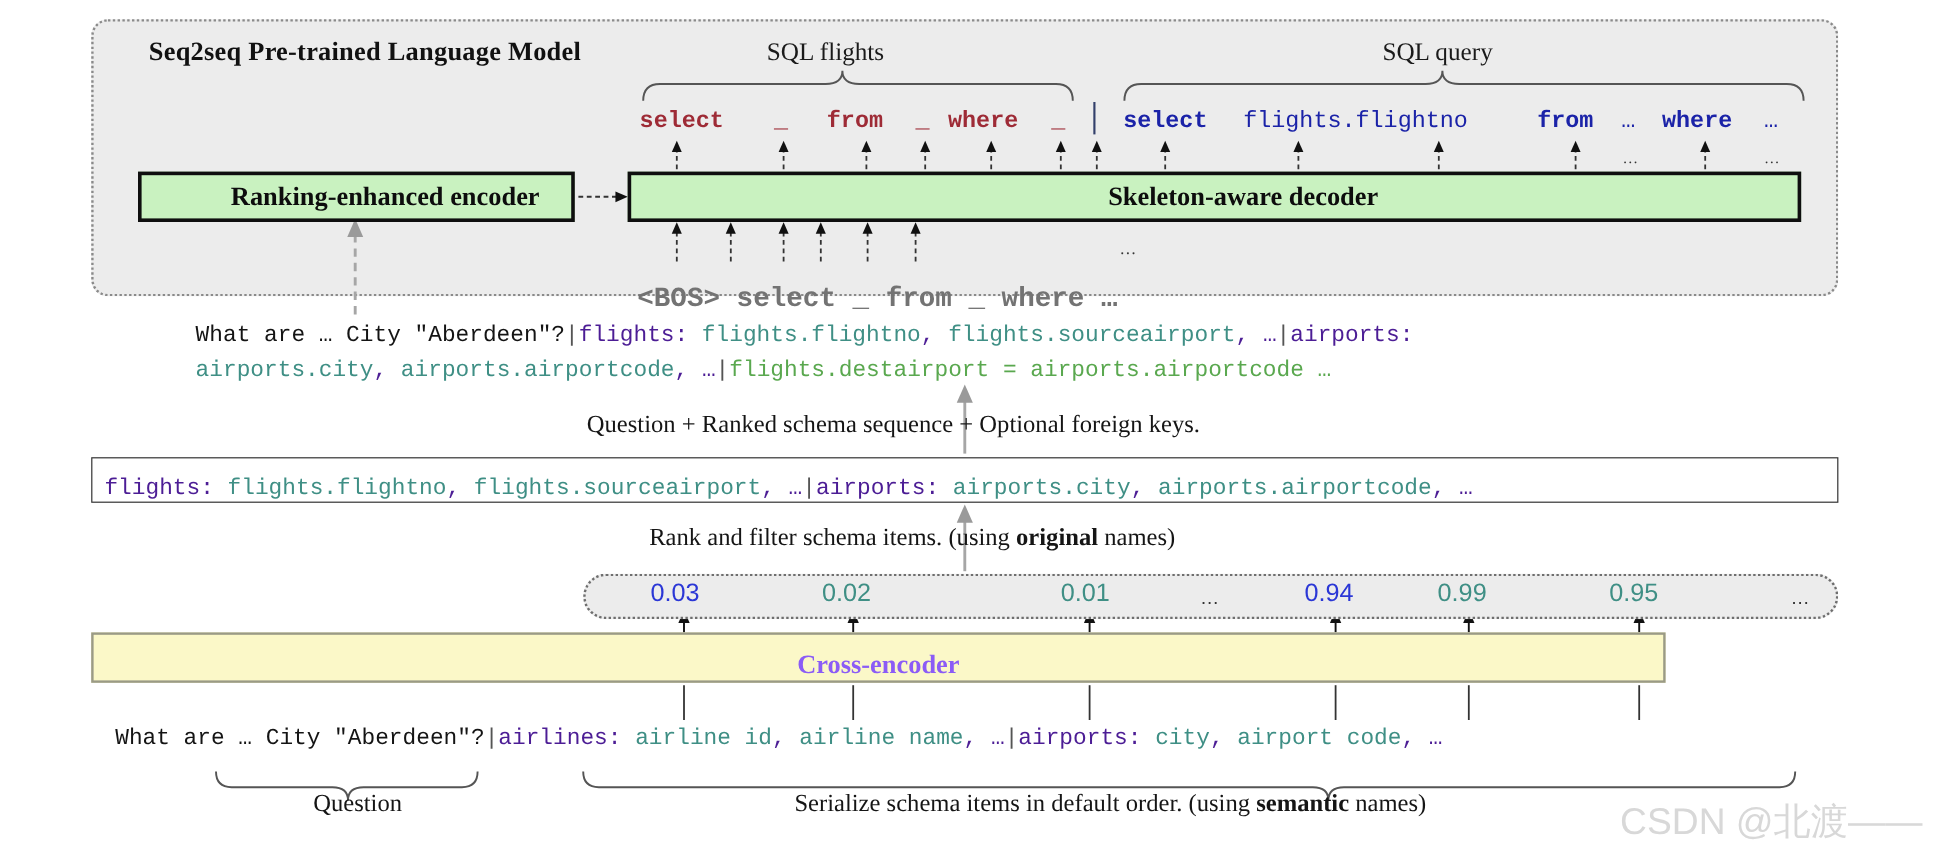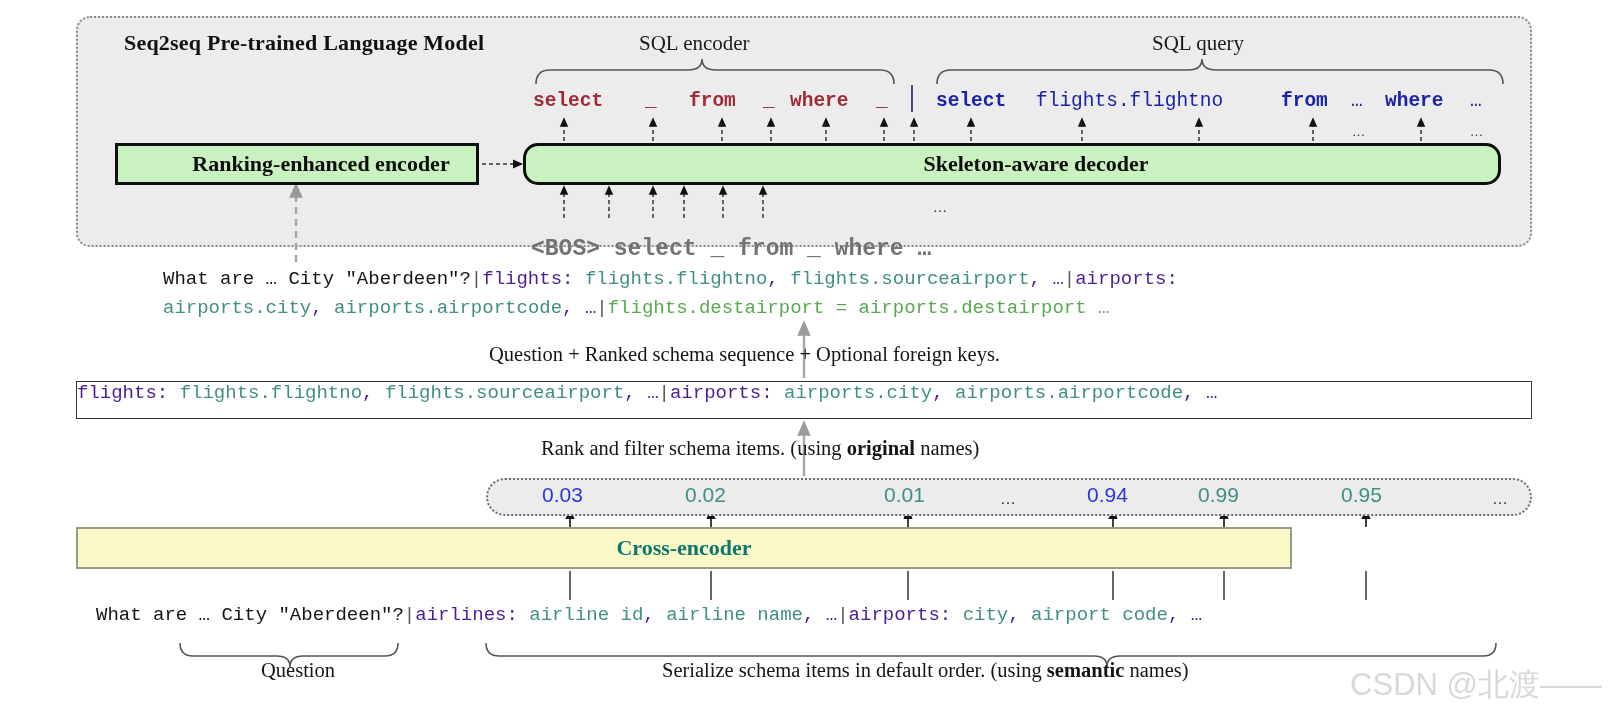--- a/index.html
+++ b/index.html
@@ -36,39 +36,39 @@
   .tok-blue{color:#1b23a8;}
   .tok-blue-b{color:#1b23a8;font-weight:bold;}
 
   
   .gbox{
     background:#c9f2c0;border:3px solid #0f0f0f;box-sizing:border-box;
     display:flex;align-items:center;justify-content:center;
     font-weight:bold;color:#0d0d0d;padding-left:48px;
   }
   #encoder-box{left:115px;top:143px;width:364px;height:42px;font-size:22px;}
-  #decoder-box{left:523px;top:143px;width:978px;height:42px;font-size:22px;border-radius:15px;}
+  #decoder-box{left:523px;top:143px;width:978px;height:42px;font-size:22px;}
 
   #white-box{
     left:76px;top:381px;width:1456px;height:38px;
     background:#fff;border:1.6px solid #333;box-sizing:border-box;
-    display:flex;align-items:flex-start;overflow:hidden;
+    display:flex;align-items:flex-end;padding-left:10px;overflow:hidden;
   }
 
   #scores-box{
     left:486px;top:478px;width:1046px;height:38px;
     background:#ececec;border:2px dotted #6e6e6e;border-radius:19px;
     box-sizing:border-box;
   }
 
   #cross-encoder-box{
-    left:76px;top:527px;width:1216px;height:42px;
+    left:76px;top:527px;width:1312px;height:42px;
     background:#fbf8c8;border:2px solid #9a9a86;box-sizing:border-box;
-    display:flex;align-items:center;justify-content:center;
-    font-weight:bold;font-size:22px;color:#0f766e;
+    display:flex;align-items:flex-end;justify-content:center;
+    font-weight:bold;font-size:22px;color:#8b5cf6;
   }
 
   
   .seq{font-family:"Liberation Mono",monospace;font-size:19px;white-space:nowrap;}
   .c-q{color:#141414;}
   .c-tbl{color:#4c1d95;}
   .c-col{color:#3f8f85;}
   .c-fk{color:#5aa84f;}
   .c-sep{color:#555;}
 
@@ -90,21 +90,21 @@
 
   svg.ov{position:absolute;left:0;top:0;width:1614px;height:720px;
          pointer-events:none;overflow:visible;}
 </style>
 </head>
 <body>
 
 <div class="abs" id="plm-panel"></div>
 <div class="abs serif" id="plm-title">Seq2seq Pre-trained Language Model</div>
 
-<div class="abs brace-label serif" id="sql-skeleton-label">SQL encoder</div>
+<div class="abs brace-label serif" id="sql-skeleton-label">SQL flights</div>
 <div class="abs brace-label serif" id="sql-query-label">SQL query</div>
 
 <svg class="ov">
   <defs>
     <marker id="ah" markerWidth="7" markerHeight="7" refX="3.2" refY="3.2" orient="auto" markerUnits="strokeWidth">
       <path d="M0,0.4 L6.4,3.2 L0,6 z" fill="#111"></path>
     </marker>
     <marker id="ahg" markerWidth="7" markerHeight="7" refX="3.2" refY="3.2" orient="auto" markerUnits="strokeWidth">
       <path d="M0,0.4 L6.4,3.2 L0,6 z" fill="#9a9a9a"></path>
     </marker>
@@ -197,21 +197,21 @@
   <span>Skeleton-aware decoder</span>
 </div>
 
 <div class="abs mono" style="left:531px;top:236px;font-size:23px;color:#737373;font-weight:bold;">&lt;BOS&gt; select _ from _ where …</div>
 
 <div class="abs seq" style="left:163px;top:268px;">
   <span class="c-q">What are … City "Aberdeen"?</span><span class="c-sep">|</span><span class="c-tbl">flights:</span><span> </span><span class="c-col">flights.flightno</span><span class="c-tbl">, </span><span class="c-col">flights.sourceairport</span><span class="c-tbl">, …</span><span class="c-sep">|</span><span class="c-tbl">airports:</span>
 </div>
 
 <div class="abs seq" style="left:163px;top:297px;">
-  <span class="c-col">airports.city</span><span class="c-tbl">, </span><span class="c-col">airports.airportcode</span><span class="c-tbl">, …</span><span class="c-sep">|</span><span class="c-fk">flights.destairport = airports.destairport …</span>
+  <span class="c-col">airports.city</span><span class="c-tbl">, </span><span class="c-col">airports.airportcode</span><span class="c-tbl">, …</span><span class="c-sep">|</span><span class="c-fk">flights.destairport = airports.airportcode …</span>
 </div>
 
 <div class="caption serif" style="left:489px;top:343px;">Question + Ranked schema sequence + Optional foreign keys.</div>
 
 <div class="abs" id="white-box">
   <span class="seq"><span class="c-tbl">flights:</span><span> </span><span class="c-col">flights.flightno</span><span class="c-tbl">, </span><span class="c-col">flights.sourceairport</span><span class="c-tbl">, …</span><span class="c-sep">|</span><span class="c-tbl">airports:</span><span> </span><span class="c-col">airports.city</span><span class="c-tbl">, </span><span class="c-col">airports.airportcode</span><span class="c-tbl">, …</span></span>
 </div>
 
 <div class="caption serif" style="left:541px;top:437px;">
   <span>Rank and filter schema items.  (using </span><b>original</b><span> names)</span>

